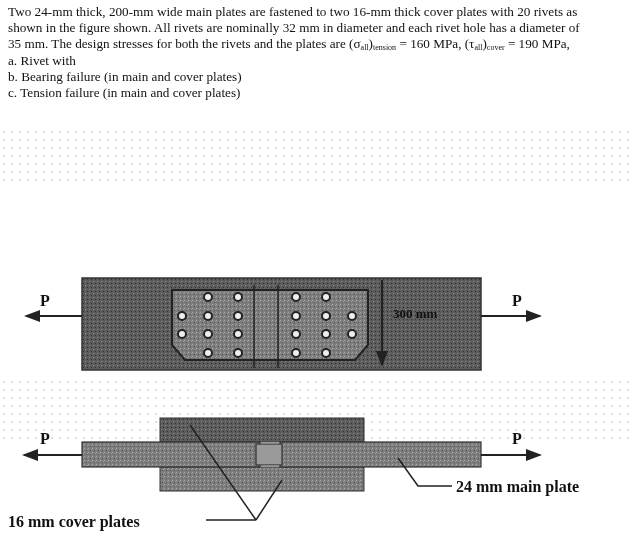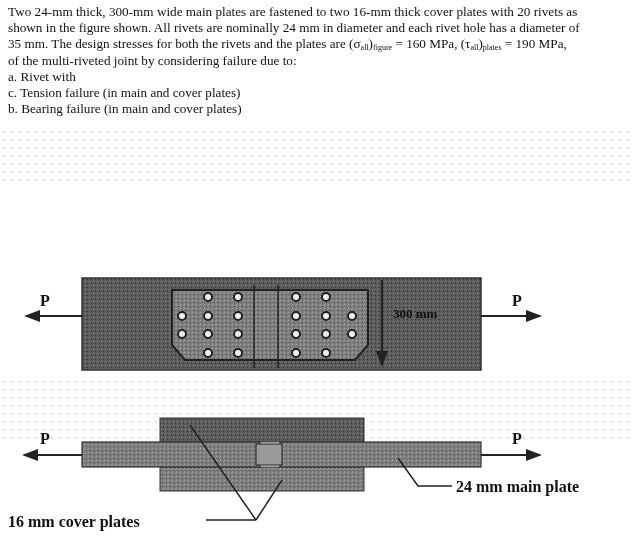--- a/index.html
+++ b/index.html
@@ -24,27 +24,26 @@
     .figure { position: absolute; left: 0; top: 0; width: 634px; height: 547px; }
     .lbl { font-family: "Liberation Serif", "DejaVu Serif", serif; font-weight: bold; }
   </style>
 </head>
 <body>
 
 <div class="dots" style="top:128px;height:58px;"></div>
 <div class="dots" style="top:378px;height:62px;"></div>
 
 <div class="problem">
-  <p>Two 24-mm thick, 300-mm wide main plates are fastened to two 16-mm thick cover plates with 20 rivets as</p>
-  <p>shown in the figure shown. All rivets are nominally 24 mm in diameter and each rivet hole has a diameter of</p>
-  <p><span>35 mm. The design stresses for both the rivets and the plates are (σ</span><sub>all</sub><span>)</span><sub>figure</sub><span> = 160 MPa, (τ</span><sub>all</sub><span>)</span><sub>plates</sub><span> = 190 MPa,</span></p>
-  <p>of the multi-riveted joint by considering failure due to:</p>
+  <p>Two 24-mm thick, 200-mm wide main plates are fastened to two 16-mm thick cover plates with 20 rivets as</p>
+  <p>shown in the figure shown. All rivets are nominally 32 mm in diameter and each rivet hole has a diameter of</p>
+  <p><span>35 mm. The design stresses for both the rivets and the plates are (σ</span><sub>all</sub><span>)</span><sub>tension</sub><span> = 160 MPa, (τ</span><sub>all</sub><span>)</span><sub>cover</sub><span> = 190 MPa,</span></p>
   <p>a. Rivet with</p>
+  <p>b. Bearing failure (in main and cover plates)</p>
   <p>c. Tension failure (in main and cover plates)</p>
-  <p>b. Bearing failure (in main and cover plates)</p>
 </div>
 
 <svg class="figure" width="634" height="547" viewBox="0 0 634 547">
   <defs>
     <pattern id="grain" width="4" height="4" patternUnits="userSpaceOnUse">
       <rect width="4" height="4" fill="#7d7d7d"></rect>
       <rect x="0" y="0" width="1" height="1" fill="#a8a8a8"></rect>
       <rect x="2" y="2" width="1" height="1" fill="#505050"></rect>
       <rect x="3" y="1" width="1" height="1" fill="#9a9a9a"></rect>
     </pattern>

